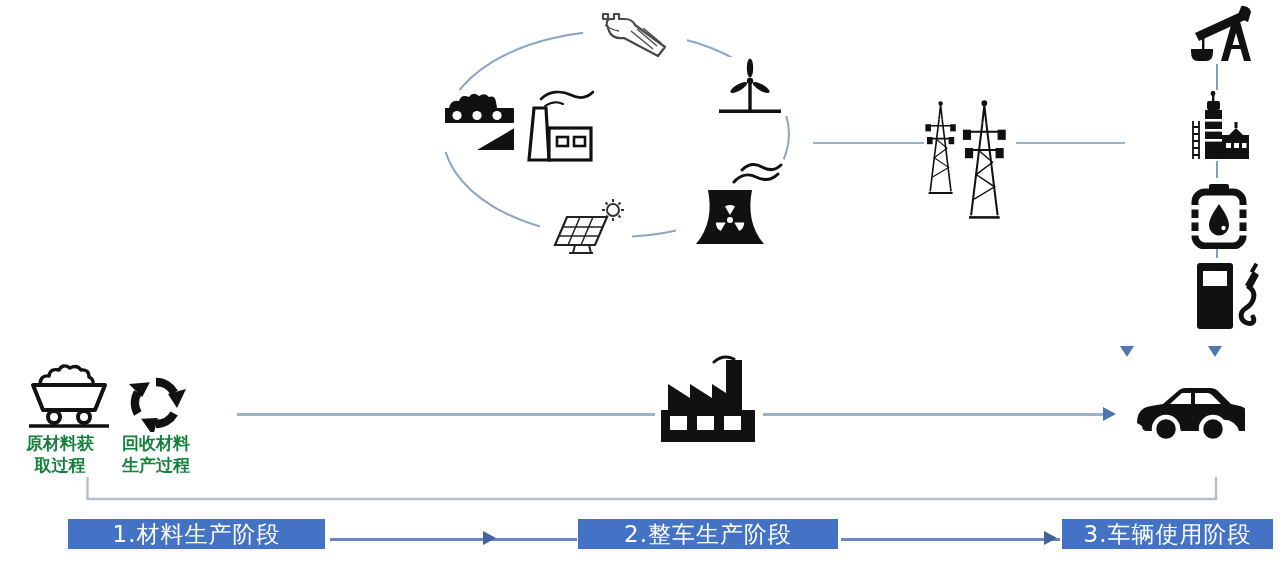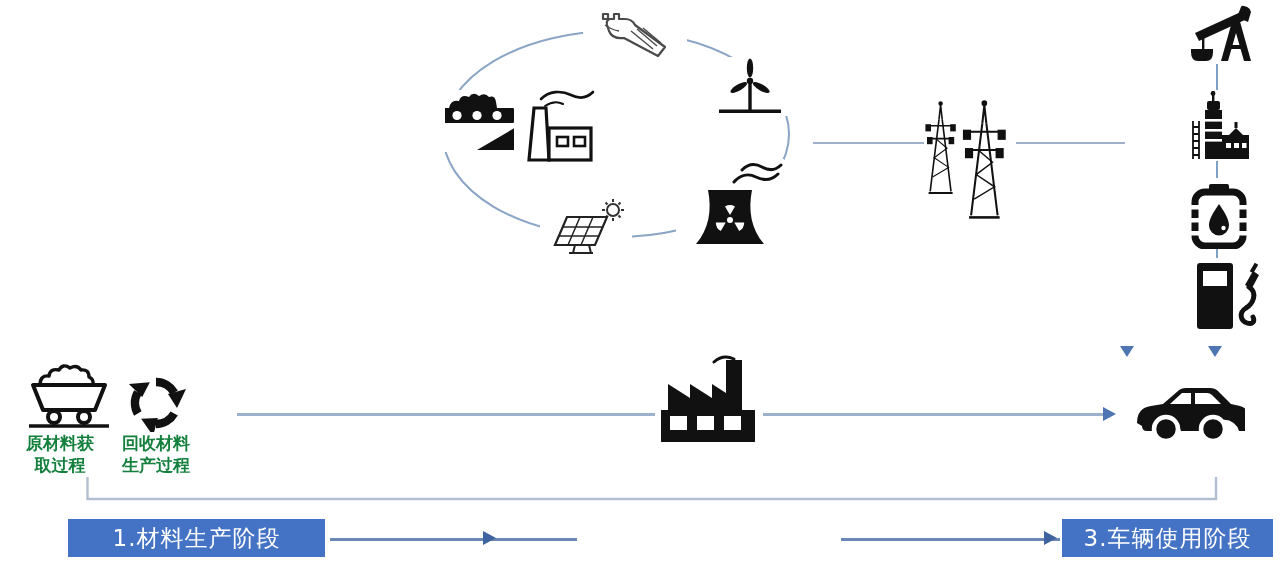--- a/index.html
+++ b/index.html
@@ -8,21 +8,21 @@
   .abs{position:absolute;}
   .icon{position:absolute;background:#fff;display:flex;align-items:center;justify-content:center;}
   .hline{position:absolute;height:3px;background:#9db1cc;}
   .hline.thin{height:2px;}
   .vline{position:absolute;width:2px;background:#7da0c4;}
   .arr-r{position:absolute;width:0;height:0;border-top:7px solid transparent;
          border-bottom:7px solid transparent;border-left:13px solid #3f639f;}
   .arr-r.light{border-left-color:#4f76b3;}
   .arr-d{position:absolute;width:0;height:0;border-left:7px solid transparent;
          border-right:7px solid transparent;border-top:11px solid #4f76b3;}
-  .stagebox{position:absolute;height:38px;background:#4472c4;color:#fff;
+  .stagebox{position:absolute;height:30px;background:#4472c4;color:#fff;
             display:flex;align-items:center;justify-content:center;
             font-size:23px;letter-spacing:1px;}
   .conn{position:absolute;height:3px;background:#6a87b5;}
   .proc-label{position:absolute;width:112px;text-align:center;font-size:17px;
               line-height:22px;color:#15803d;font-weight:600;}
   svg{display:block;}
 </style>
 </head>
 <body>
 
@@ -277,20 +277,23 @@
   <svg class="abs" style="left:86px;top:476px;" width="1134" height="26">
     <polyline points="1.5,1 1.5,23 1130,23 1130,1" fill="none" stroke="#b2bfd0" stroke-width="2.4"></polyline>
   </svg>
 
   <div class="stagebox" style="left:68px;top:519px;width:257px;">
     <span>1.材料生产阶段</span>
   </div>
   <div class="conn" style="left:330px;top:538px;width:247px;"></div>
   <div class="arr-r" style="left:483px;top:531px;"></div>
 
+  <div class="stagebox" style="left:578px;top:519px;width:260px;">
+    <span>2.整车生产阶段</span>
+  </div>
   <div class="conn" style="left:841px;top:538px;width:219px;"></div>
   <div class="arr-r" style="left:1044px;top:531px;"></div>
 
   <div class="stagebox" style="left:1062px;top:519px;width:211px;">
     <span>3.车辆使用阶段</span>
   </div>
 
 </div>
 
 </body></html>

